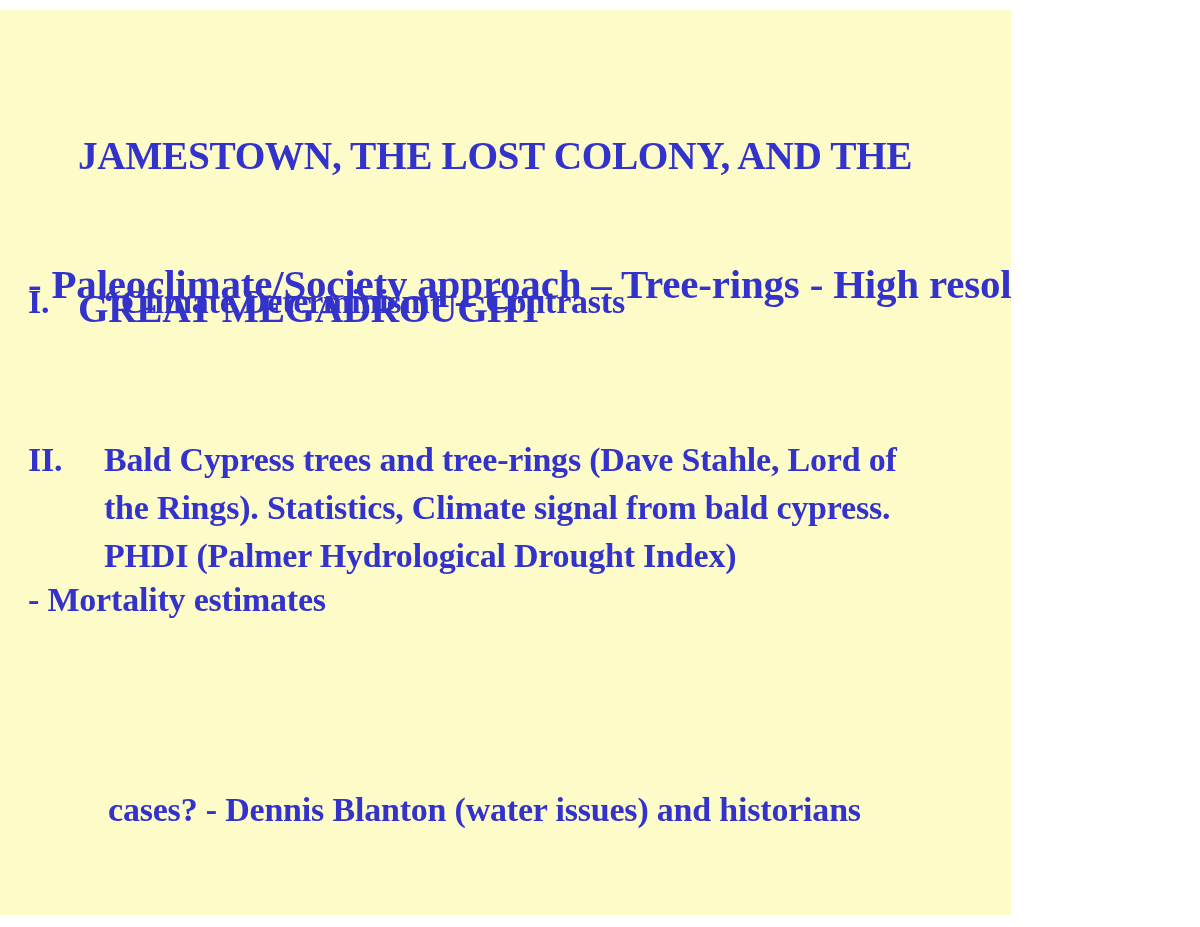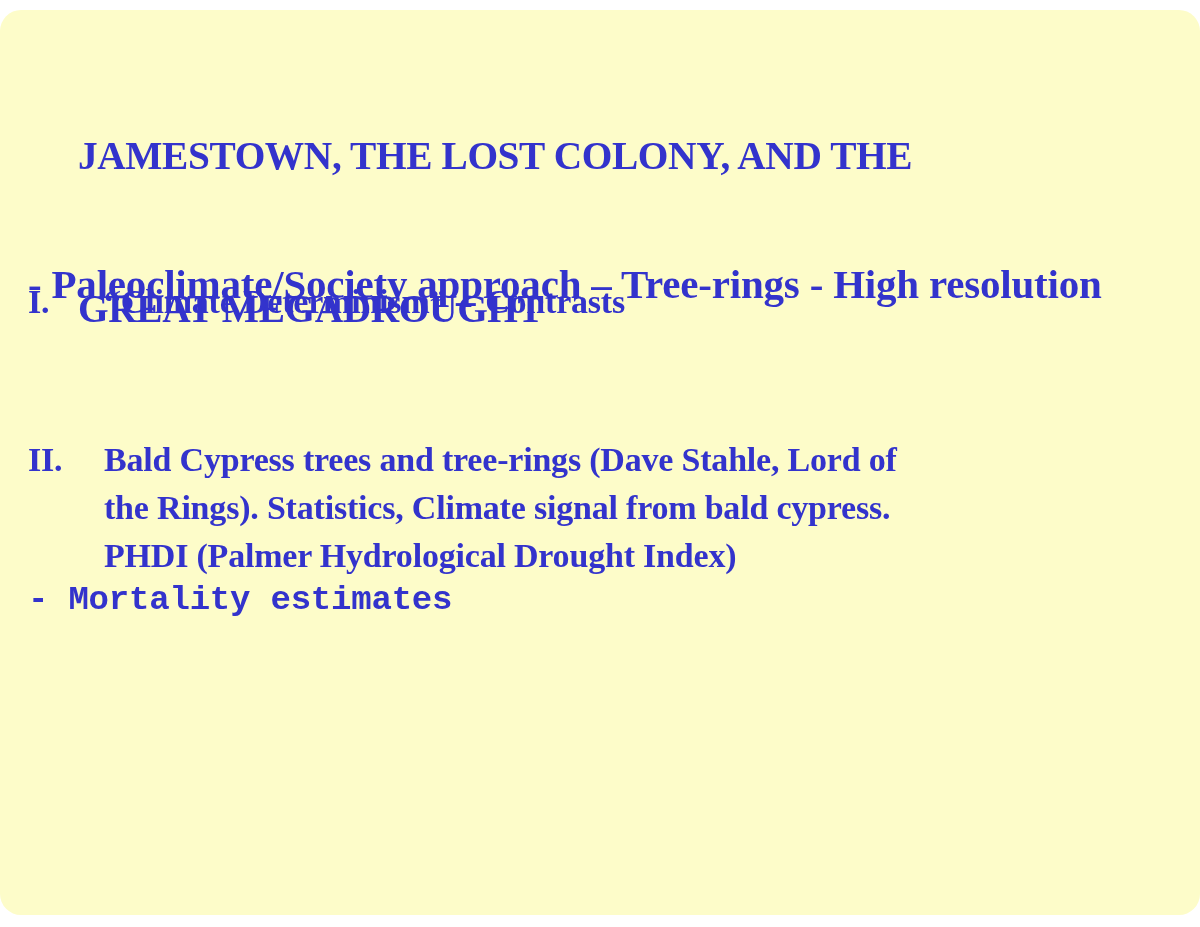--- a/index.html
+++ b/index.html
@@ -12,25 +12,24 @@
     width: 1200px;
     height: 927px;
     overflow: hidden;
     font-family: "Liberation Serif", "DejaVu Serif", serif;
   }
 
   #slide {
     position: absolute;
     left: 0;
     top: 10px;
-    width: 1200px;
+    width: 1011px;
     height: 905px;
     background: #fdfcc9;
     overflow: hidden;
-    border-radius: 21px;
   }
 
   .txt {
     position: absolute;
     color: #3333cc;
     font-weight: bold;
     white-space: pre;
     letter-spacing: -0.2px;
     text-rendering: optimizeLegibility;
   }
@@ -112,19 +111,20 @@
   <div class="txt numbered" id="sec-2" style="color: rgb(51, 51, 204); font-family: Liberation Serif, serif;">
     <div class="row">
       <span class="marker">II.</span>
       <span class="body">Bald Cypress trees and tree-rings (Dave Stahle, Lord of
 the Rings).  Statistics, Climate signal from bald cypress.
 PHDI (Palmer Hydrological Drought Index)</span>
     </div>
   </div>
 
 
-  <div class="txt bullet" id="b-mortality" style="color: rgb(51, 51, 204); font-family: Liberation Mono, monospace;">- Mortality estimates</div>
+  <div class="txt bullet" id="b-mortality" style="color: rgb(51, 51, 204);">- Mortality estimates</div>
 
 
   <div class="txt bullet" id="b-other" style="color: rgb(51, 51, 204);">
+    <span class="l2">cases? - Dennis Blanton (water issues) and historians</span>
   </div>
 
 </div>
 
 </body></html>

